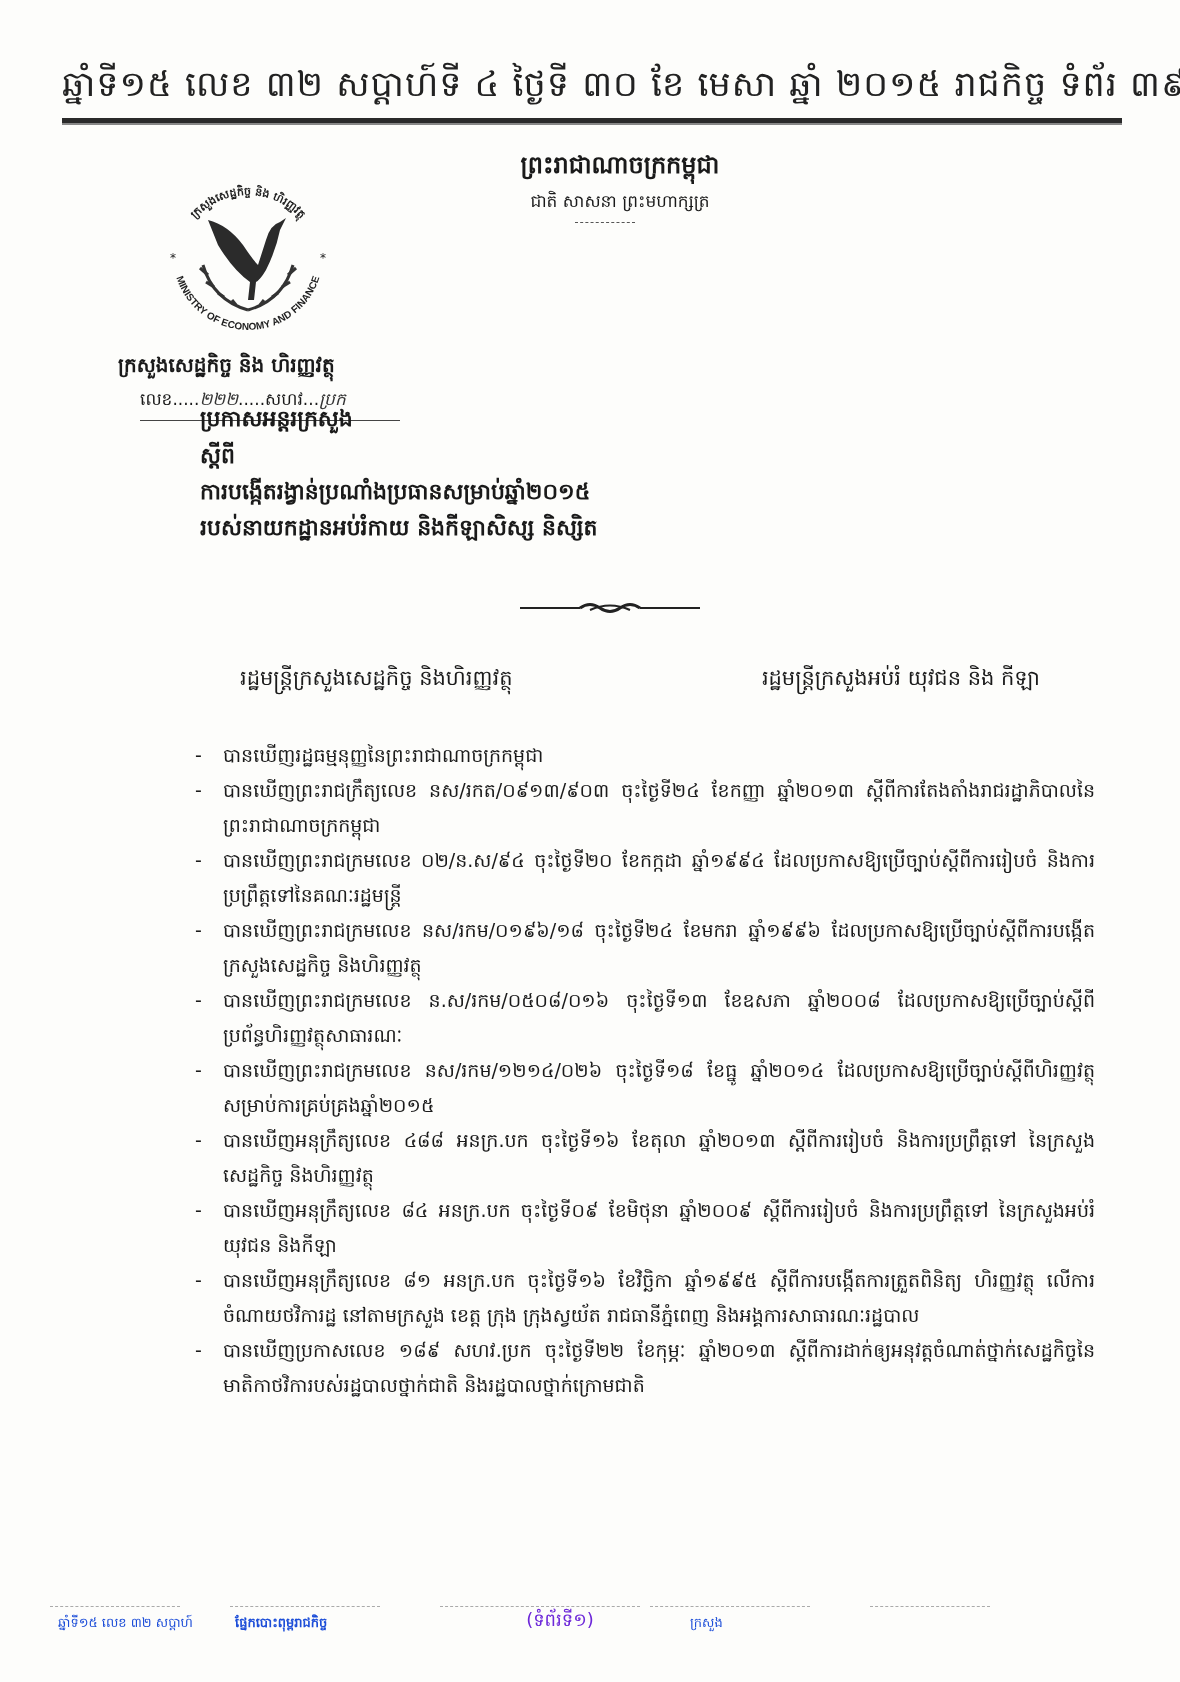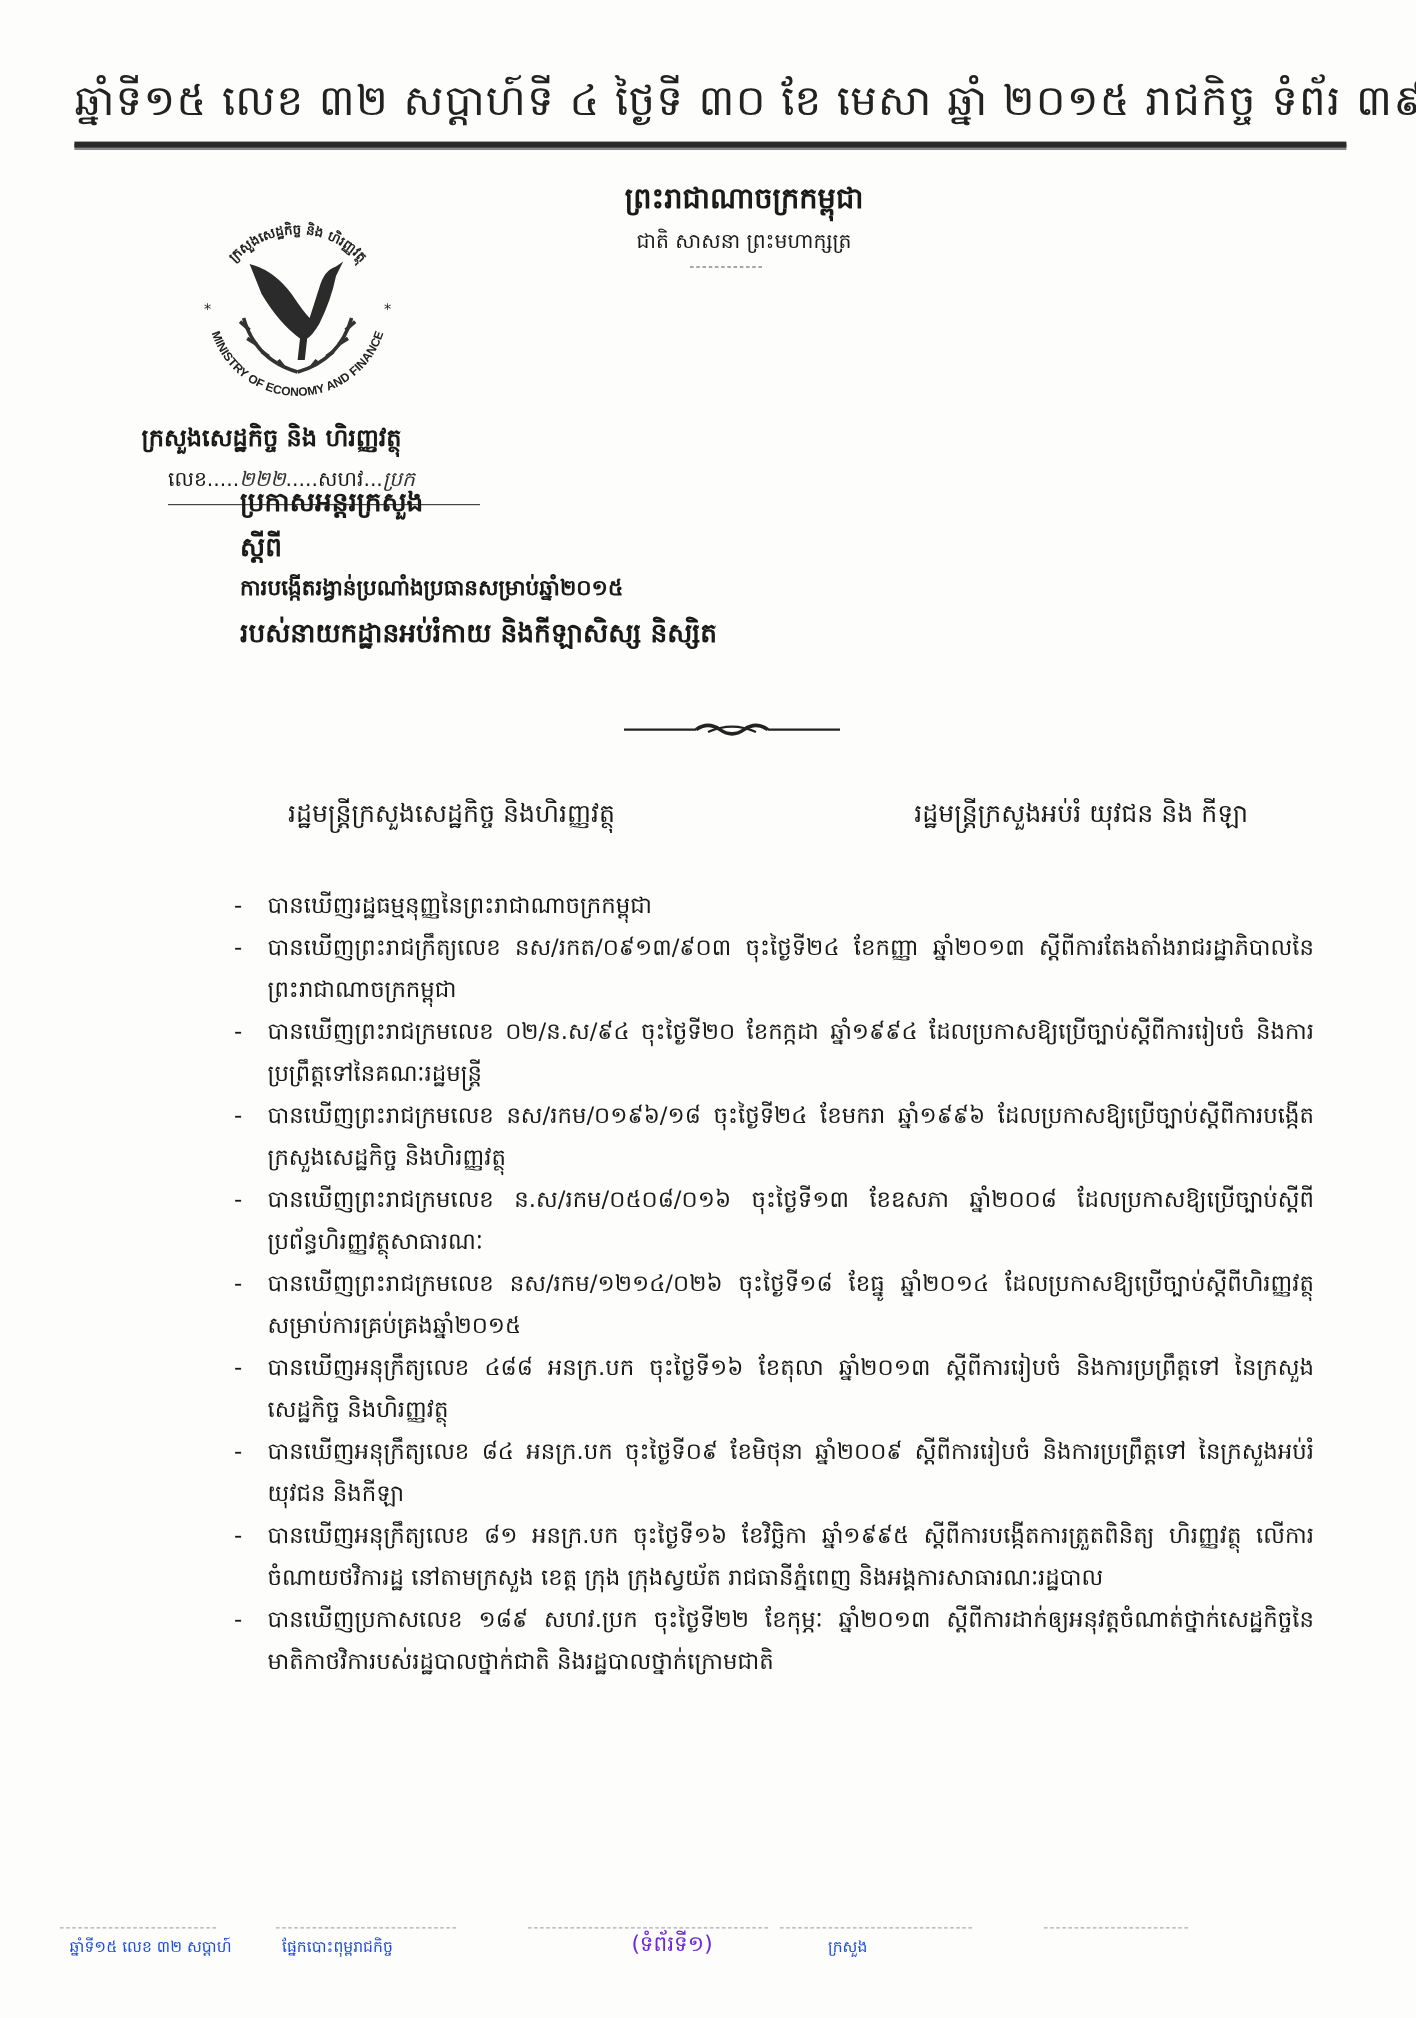--- a/index.html
+++ b/index.html
@@ -14,21 +14,21 @@
   .motto { left:470px; top:190px; width:300px; text-align:center; font-size:17px; }
   .motto-orn { left:575px; top:222px; width:60px; height:2px; border-top:1px dashed #555; }
   .seal { left:148px; top:170px; width:200px; height:170px; }
   .ministry-name { left:118px; top:352px; font-size:20px; font-weight:bold; white-space:nowrap; }
   .ref-line { left:140px; top:388px; font-size:17px; white-space:nowrap; }
   .ref-line .hand { font-family:Liberation Mono, monospace; font-style:italic; color:#333; }
   .ref-rule { left:140px; top:420px; width:260px; height:1px; background:#444; }
   .center-block { left:200px; width:780px; text-align:left; font-weight:bold; }
   .t1 { top:405px; font-size:22px; }
   .t2 { top:442px; font-size:22px; }
-  .t3 { top:478px; font-size:18px; }
+  .t3 { top:478px; font-size:22px; }
   .t4 { top:514px; font-size:22px; }
   .orn { left:520px; top:600px; width:180px; height:14px; }
   .ministers { left:240px; top:664px; width:800px; font-size:21px; font-weight:normal; display:flex; justify-content:space-between; white-space:nowrap; }
   .visas { left:195px; top:738px; width:900px; font-size:19px; line-height:35px; margin:0; padding:0; list-style:none; }
   .visas li { position:relative; padding-left:28px; text-align:justify; }
   .visas li::before { content:"-"; position:absolute; left:0; top:0; }
   .footer-rule { top:1606px; height:1px; border-top:1px dashed #aaa; }
   .footer-text { top:1614px; font-size:13px; color:#1d4ed8; white-space:nowrap; }
   .page-num { left:495px; top:1608px; width:130px; text-align:center; font-size:18px; color:#6d28d9; }
 </style>
@@ -107,15 +107,15 @@
   <li>បានឃើញអនុក្រឹត្យលេខ ៨១ អនក្រ.បក ចុះថ្ងៃទី១៦ ខែវិច្ឆិកា ឆ្នាំ១៩៩៥ ស្តីពីការបង្កើតការត្រួតពិនិត្យ ហិរញ្ញវត្ថុ លើការចំណាយថវិការដ្ឋ នៅតាមក្រសួង ខេត្ត ក្រុង ក្រុងស្វយ័ត រាជធានីភ្នំពេញ និងអង្គការសាធារណៈរដ្ឋបាល</li>
   <li>បានឃើញប្រកាសលេខ ១៨៩ សហវ.ប្រក ចុះថ្ងៃទី២២ ខែកុម្ភៈ ឆ្នាំ២០១៣ ស្តីពីការដាក់ឲ្យអនុវត្តចំណាត់ថ្នាក់សេដ្ឋកិច្ចនៃមាតិកាថវិការបស់រដ្ឋបាលថ្នាក់ជាតិ និងរដ្ឋបាលថ្នាក់ក្រោមជាតិ</li>
 </ul>
 
 <div class="abs footer-rule" style="left:50px;width:130px;"></div>
 <div class="abs footer-rule" style="left:230px;width:150px;"></div>
 <div class="abs footer-rule" style="left:440px;width:200px;"></div>
 <div class="abs footer-rule" style="left:650px;width:160px;"></div>
 <div class="abs footer-rule" style="left:870px;width:120px;"></div>
 <div class="abs footer-text" style="left:58px;">ឆ្នាំទី១៥ លេខ ៣២ សប្តាហ៍</div>
-<div class="abs footer-text" style="left:235px;">ផ្នែកបោះពុម្ពរាជកិច្ច</div>
+<div class="abs footer-text" style="left:235px;font-weight:bold;">ផ្នែកបោះពុម្ពរាជកិច្ច</div>
 <div class="abs page-num">(ទំព័រទី១)</div>
 <div class="abs footer-text" style="left:690px;">ក្រសួង</div>
 
 </body></html>

